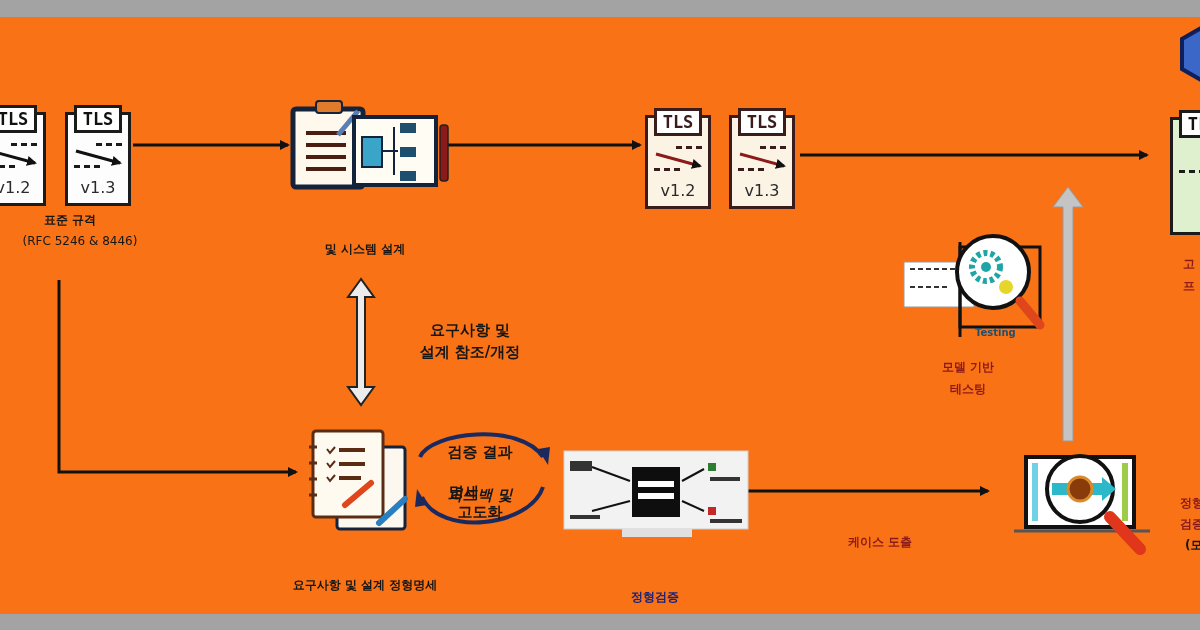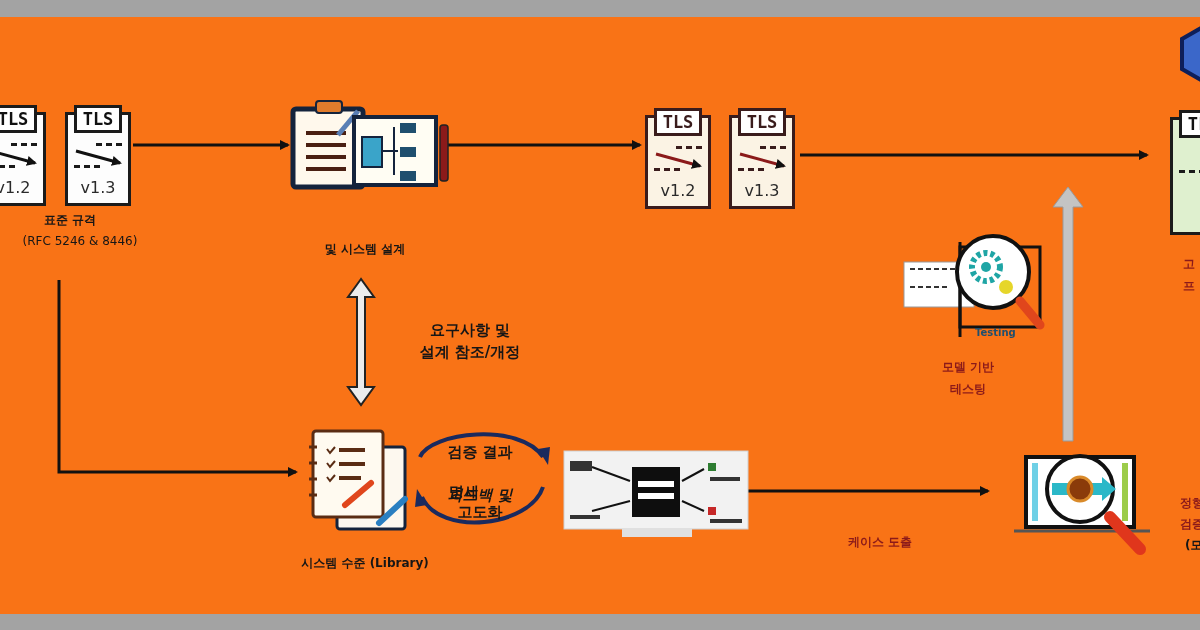--- a/index.html
+++ b/index.html
@@ -191,21 +191,21 @@
       <path d="M22,22 l3,4 l5,-6" fill="none" stroke="#5a2c14" stroke-width="2"></path>
       <path d="M22,36 l3,4 l5,-6" fill="none" stroke="#5a2c14" stroke-width="2"></path>
       <path d="M22,50 l3,4 l5,-6" fill="none" stroke="#5a2c14" stroke-width="2"></path>
       <line x1="34" y1="23" x2="60" y2="23" stroke="#5a2c14" stroke-width="4"></line>
       <line x1="34" y1="37" x2="60" y2="37" stroke="#5a2c14" stroke-width="4"></line>
       <line x1="34" y1="51" x2="56" y2="51" stroke="#5a2c14" stroke-width="4"></line>
       <line x1="40" y1="78" x2="66" y2="56" stroke="#e0461c" stroke-width="6" stroke-linecap="round"></line>
       <line x1="74" y1="96" x2="100" y2="72" stroke="#2a7fc1" stroke-width="6" stroke-linecap="round"></line>
     </svg>
   </div>
-  <div class="lbl" style="left:250px;top:536px;width:230px;">시스템 수준 (Library)</div>
+  <div class="lbl" style="left:240px;top:558px;width:250px;">요구사항 및 설계 정형명세</div>
 
   <div class="lbl small" style="left:430px;top:425px;width:100px;text-align:center;">검증 결과</div>
   <div class="lbl small" style="left:430px;top:468px;width:100px;font-style:italic;">피드백 및</div>
   <div class="lbl small" style="left:414px;top:465px;width:100px;">명세</div>
   <div class="lbl small" style="left:430px;top:485px;width:100px;">고도화</div>
 
   <div class="abs" style="left:562px;top:432px;width:188px;height:92px;">
     <svg width="188" height="92" style="left:0;top:0;">
       <rect x="2" y="2" width="184" height="78" fill="#f2f2f2" stroke="#cfcfcf" stroke-width="1"></rect>
       <rect x="60" y="80" width="70" height="8" fill="#e0e0e0"></rect>
@@ -217,20 +217,21 @@
       <line x1="120" y1="32" x2="142" y2="20" stroke="#111" stroke-width="2"></line>
       <line x1="120" y1="52" x2="142" y2="62" stroke="#111" stroke-width="2"></line>
       <rect x="8" y="12" width="22" height="10" fill="#333"></rect>
       <rect x="8" y="66" width="30" height="4" fill="#333"></rect>
       <rect x="146" y="14" width="8" height="8" fill="#2e7d32"></rect>
       <rect x="146" y="58" width="8" height="8" fill="#c62828"></rect>
       <rect x="148" y="28" width="30" height="4" fill="#333"></rect>
       <rect x="148" y="70" width="32" height="4" fill="#333"></rect>
     </svg>
   </div>
+  <div class="lbl blue" style="left:570px;top:570px;width:170px;">정형검증</div>
 
   <div class="lbl red" style="left:795px;top:515px;width:170px;">케이스 도출</div>
 
   <div class="abs" style="left:1012px;top:430px;width:150px;height:110px;">
     <svg width="150" height="110" style="left:0;top:0;">
       <rect x="14" y="10" width="108" height="70" fill="#fff" stroke="#111" stroke-width="4"></rect>
       <rect x="20" y="16" width="6" height="58" fill="#6fd0e6"></rect>
       <rect x="110" y="16" width="6" height="58" fill="#9ccc4a"></rect>
       <line x1="2" y1="84" x2="138" y2="84" stroke="#555" stroke-width="3"></line>
       <circle cx="68" cy="42" r="33" fill="#fff" stroke="#111" stroke-width="4"></circle>

